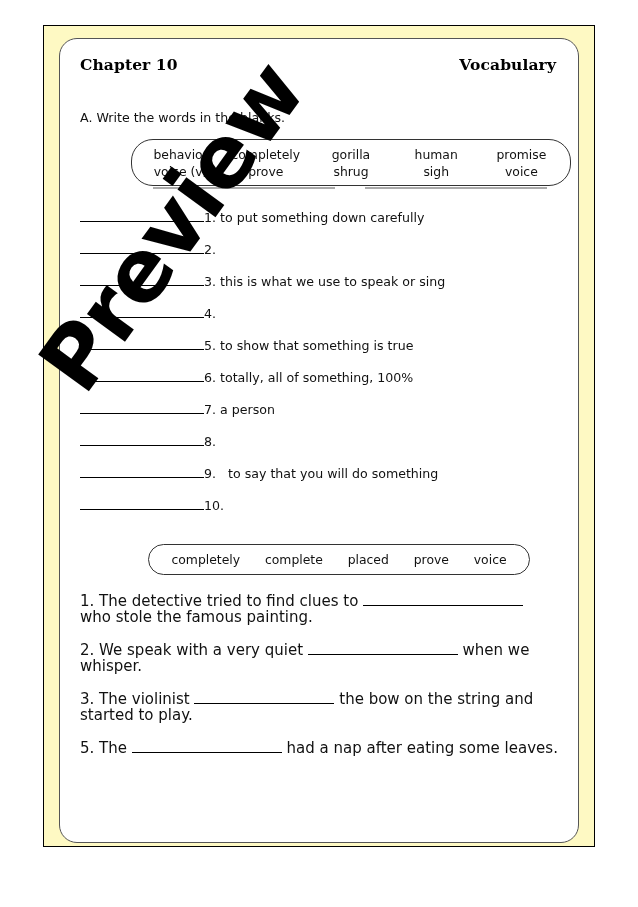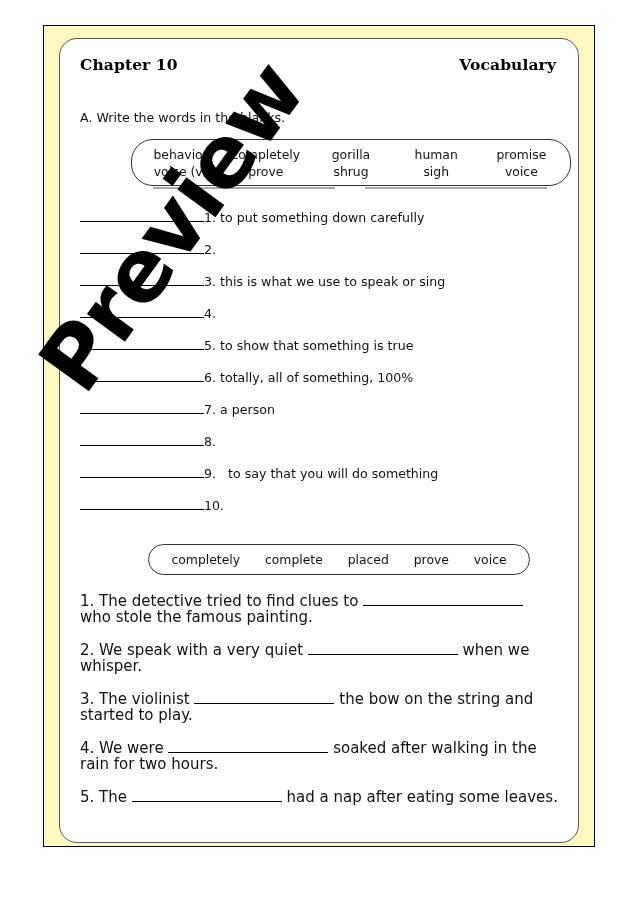--- a/index.html
+++ b/index.html
@@ -291,26 +291,20 @@
           <span class="inline-blank ib-med"></span>
           <span>when we whisper.</span>
         </div>
         <div class="sentence">
           <span>3.</span>
           <span>The violinist</span>
           <span class="inline-blank ib-short"></span>
           <span>the bow on the string and started to play.</span>
         </div>
         <div class="sentence">
-          <span>4.</span>
-          <span>We were</span>
-          <span class="inline-blank ib-long"></span>
-          <span>soaked after walking in the rain for two hours.</span>
-        </div>
-        <div class="sentence">
           <span>5.</span>
           <span>The</span>
           <span class="inline-blank ib-med"></span>
           <span>had a nap after eating some leaves.</span>
         </div>
       </div>
 
     </div>
   </div>
 </div>

